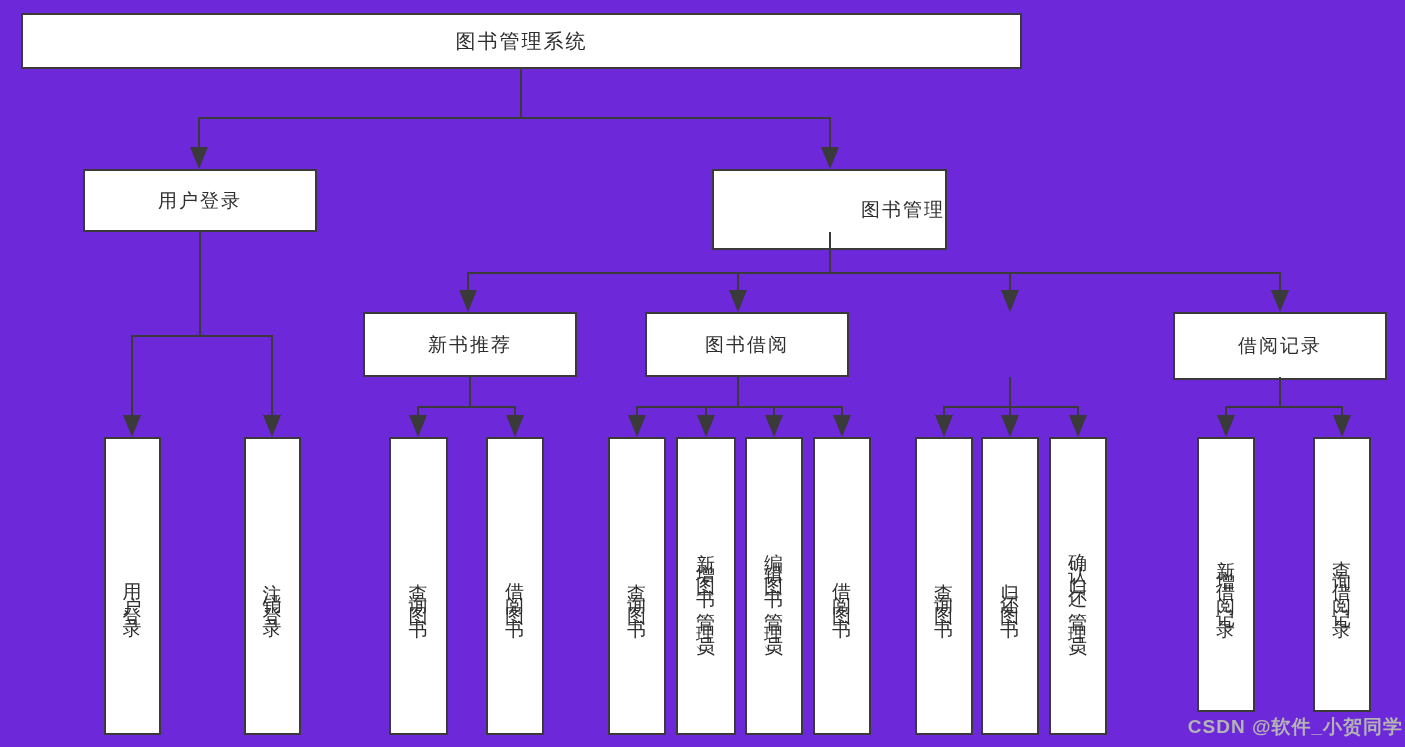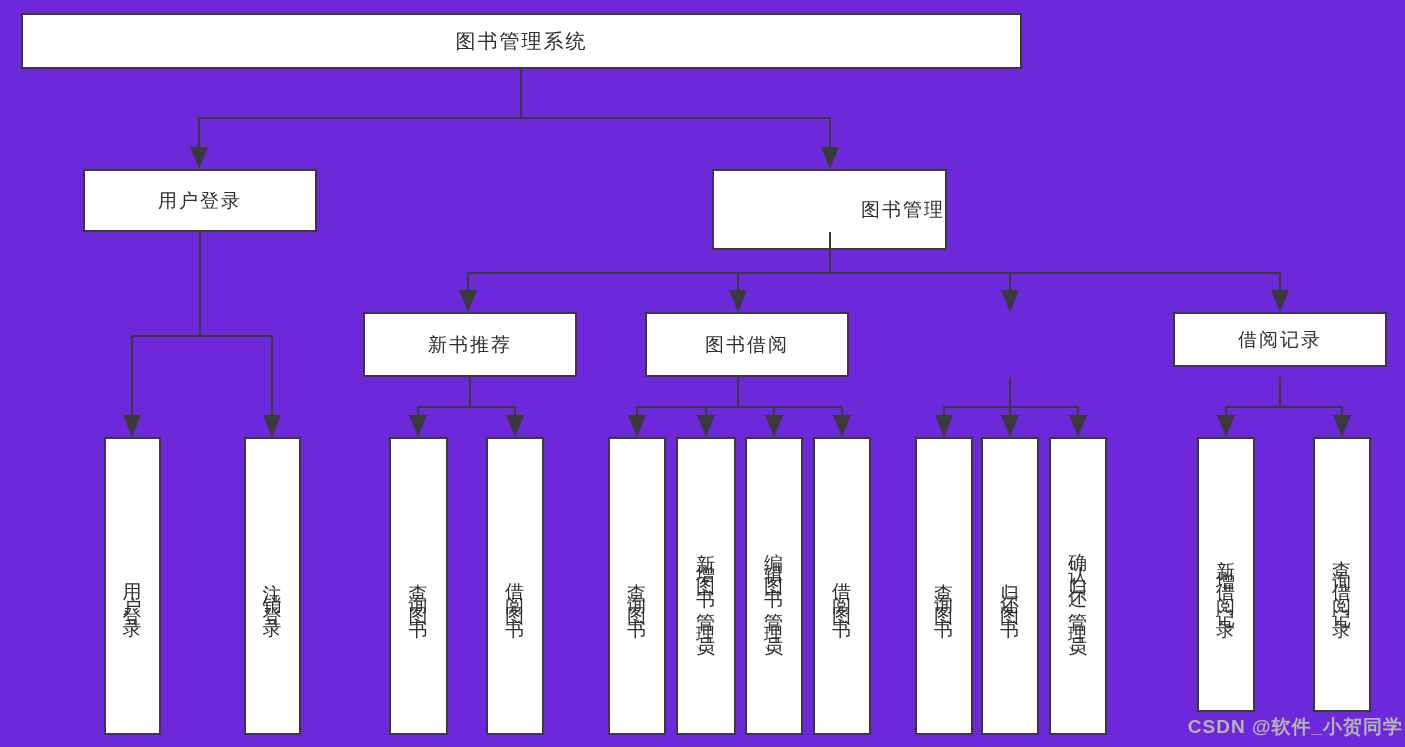--- a/index.html
+++ b/index.html
@@ -94,21 +94,21 @@
   <div class="ah" style="left:729px; top:290px;"></div>
   <div class="ah" style="left:1001px; top:290px;"></div>
   <div class="ah" style="left:1271px; top:290px;"></div>
 
   <div class="node" style="left:363px; top:312px; width:214px; height:65px;">
     <span class="lbl">新书推荐</span>
   </div>
   <div class="node" style="left:633px; top:312px; width:204px; height:65px;margin-left:12px;">
     <span class="lbl">图书借阅</span>
   </div>
-  <div class="node" style="left:1173px; top:312px; width:214px; height:55px;justify-content:center;">
+  <div class="node" style="left:1173px; top:312px; width:214px; height:68px;justify-content:center;">
     <span class="lbl">借阅记录</span>
   </div>
 
   <div class="ln" style="left:469px; top:377px; width:2px; height:31px;"></div>
   <div class="ln" style="left:417px; top:406px; width:99px; height:2px;"></div>
   <div class="ln" style="left:417px; top:406px; width:2px; height:13px;"></div>
   <div class="ln" style="left:514px; top:406px; width:2px; height:13px;"></div>
   <div class="ah" style="left:409px; top:415px;"></div>
   <div class="ah" style="left:506px; top:415px;"></div>
 

